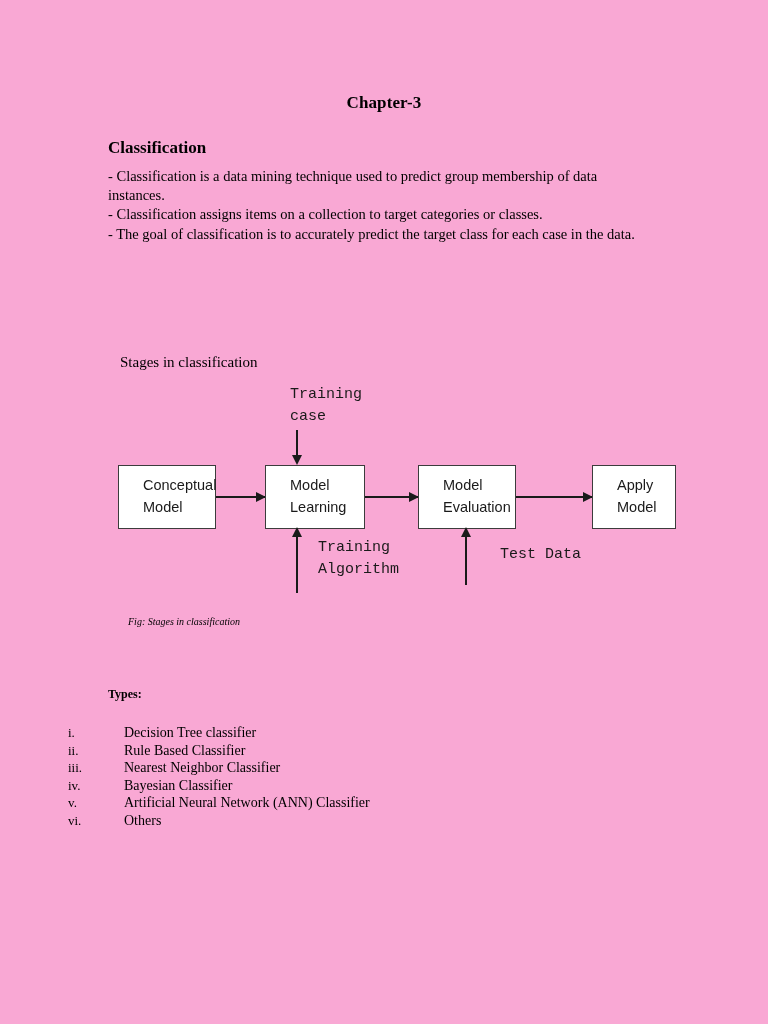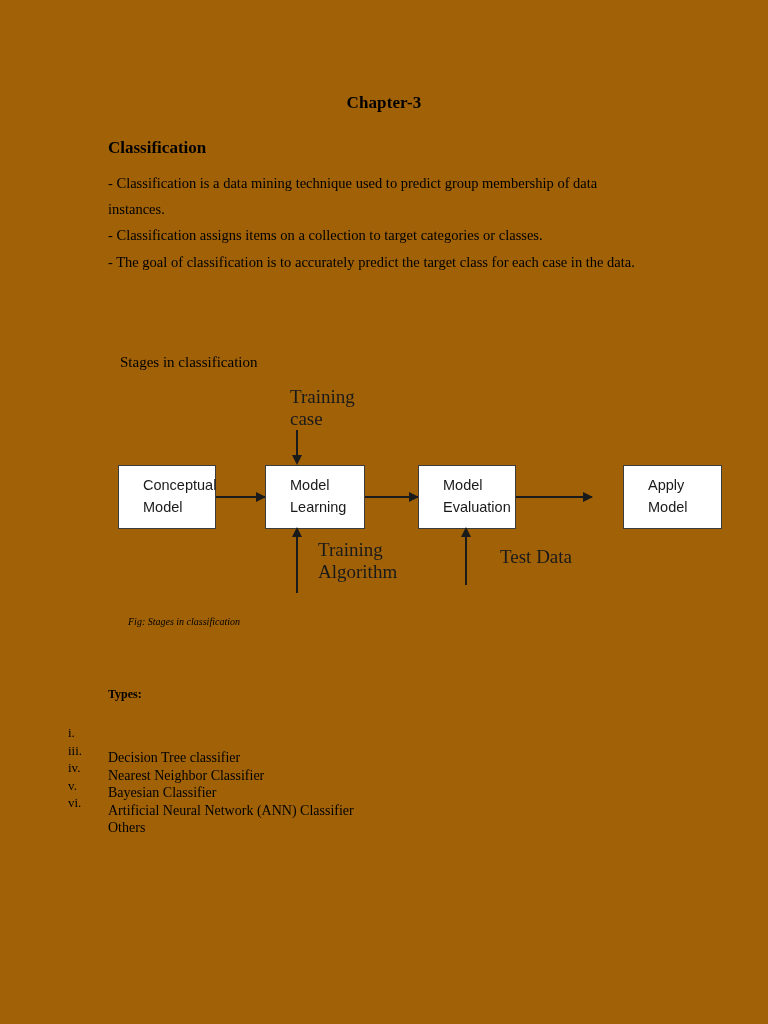--- a/index.html
+++ b/index.html
@@ -11,21 +11,21 @@
     width: 768px;
     height: 1024px;
     position: relative;
     font-family: "Liberation Serif", serif;
     color: #000000;
     overflow: hidden;
   }
   .page {
     position: absolute;
     inset: 0;
-    background: #a16207;
+    background: #f9a8d4;
     padding-left: 24px;
   }
 
   
   .chapter-title {
     position: absolute;
     left: 0;
     top: 93px;
     width: 768px;
     text-align: center;
@@ -45,21 +45,21 @@
   }
   .body-para {
     position: absolute;
     left: 108px;
     top: 167px;
     width: 560px;
     font-family: "Liberation Serif", serif;
     font-size: 14.5px;
     line-height: 19.2px;
   }
-  .body-para div { white-space: nowrap; margin-top: 7px; }
+  .body-para div { white-space: nowrap; }
 
   .stages-heading {
     position: absolute;
     left: 120px;
     top: 354px;
     font-family: "Liberation Serif", serif;
     font-weight: normal;
     font-size: 15px;
   }
 
@@ -96,23 +96,22 @@
   }
   .types-list .num {
     position: absolute;
     left: 0;
     top: 0;
     width: 34px;
     font-size: 13px;
   }
   .types-list .txt {
     position: absolute;
-    left: 40px;
+    left: 56px;
     top: 0;
-    margin-top: 25px;
   }
 
   
   .diagram-classifier {
     position: absolute;
     left: 0;
     top: 255px;
     width: 768px;
     height: 95px;
   }
@@ -207,22 +206,22 @@
     font-family: "Liberation Sans", sans-serif;
     font-size: 14.5px;
     color: #1a1a1a;
     white-space: nowrap;
   }
   .stage-box .l1 { top: 11px; }
   .stage-box .l2 { top: 33px; }
 
   .side-label {
     position: absolute;
-    font-family: Liberation Serif, serif;
-    font-size: 19px;
+    font-family: Liberation Mono, monospace;
+    font-size: 15px;
     color: #1a1a1a;
     white-space: nowrap;
     text-align: right;
   }
 </style>
 </head>
 <body>
 
 <div class="page">
 
@@ -260,21 +259,21 @@
 
     <div class="arrow-h" style="left:365px; top:116px; width:53px;"></div>
 
     <div class="stage-box" style="left:418px; top:85px; width:98px; height:64px;">
       <div class="l1">Model</div>
       <div class="l2">Evaluation</div>
     </div>
 
     <div class="arrow-h" style="left:516px; top:116px; width:76px;"></div>
 
-    <div class="stage-box" style="left:592px; top:85px; width:99px; height:64px;margin-left:31px;">
+    <div class="stage-box" style="left:592px; top:85px; width:84px; height:64px;">
       <div class="l1">Apply</div>
       <div class="l2">Model</div>
     </div>
 
     <div class="arrow-v-up" style="left:296px; top:156px; height:57px;"></div>
     <div class="side-label" style="left:318px; top:159px;">Training</div>
     <div class="side-label" style="left:318px; top:181px;">Algorithm</div>
 
     <div class="arrow-v-up" style="left:465px; top:156px; height:49px;"></div>
     <div class="side-label" style="left:500px; top:166px;">Test Data</div>
@@ -283,20 +282,24 @@
   <div class="fig-caption">Fig: Stages in classification</div>
 
   <div class="types-heading">Types:</div>
 
   <div class="types-list">
     <div class="li">
       <span class="num">i.</span>
       <span class="txt">Decision Tree classifier</span>
     </div>
     <div class="li">
+      <span class="num">ii.</span>
+      <span class="txt">Rule Based Classifier</span>
+    </div>
+    <div class="li">
       <span class="num">iii.</span>
       <span class="txt">Nearest Neighbor Classifier</span>
     </div>
     <div class="li">
       <span class="num">iv.</span>
       <span class="txt">Bayesian Classifier</span>
     </div>
     <div class="li">
       <span class="num">v.</span>
       <span class="txt">Artificial Neural Network (ANN) Classifier</span>

